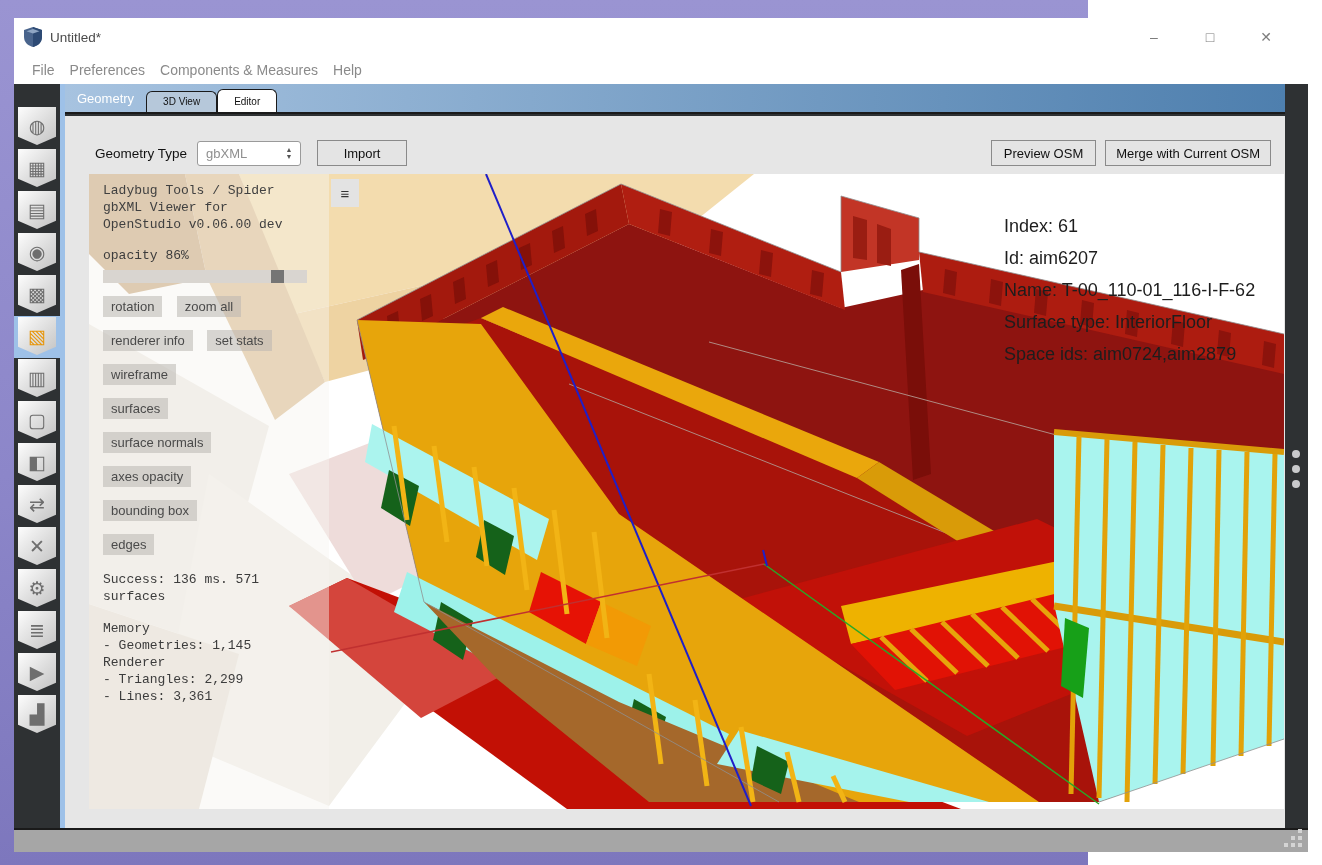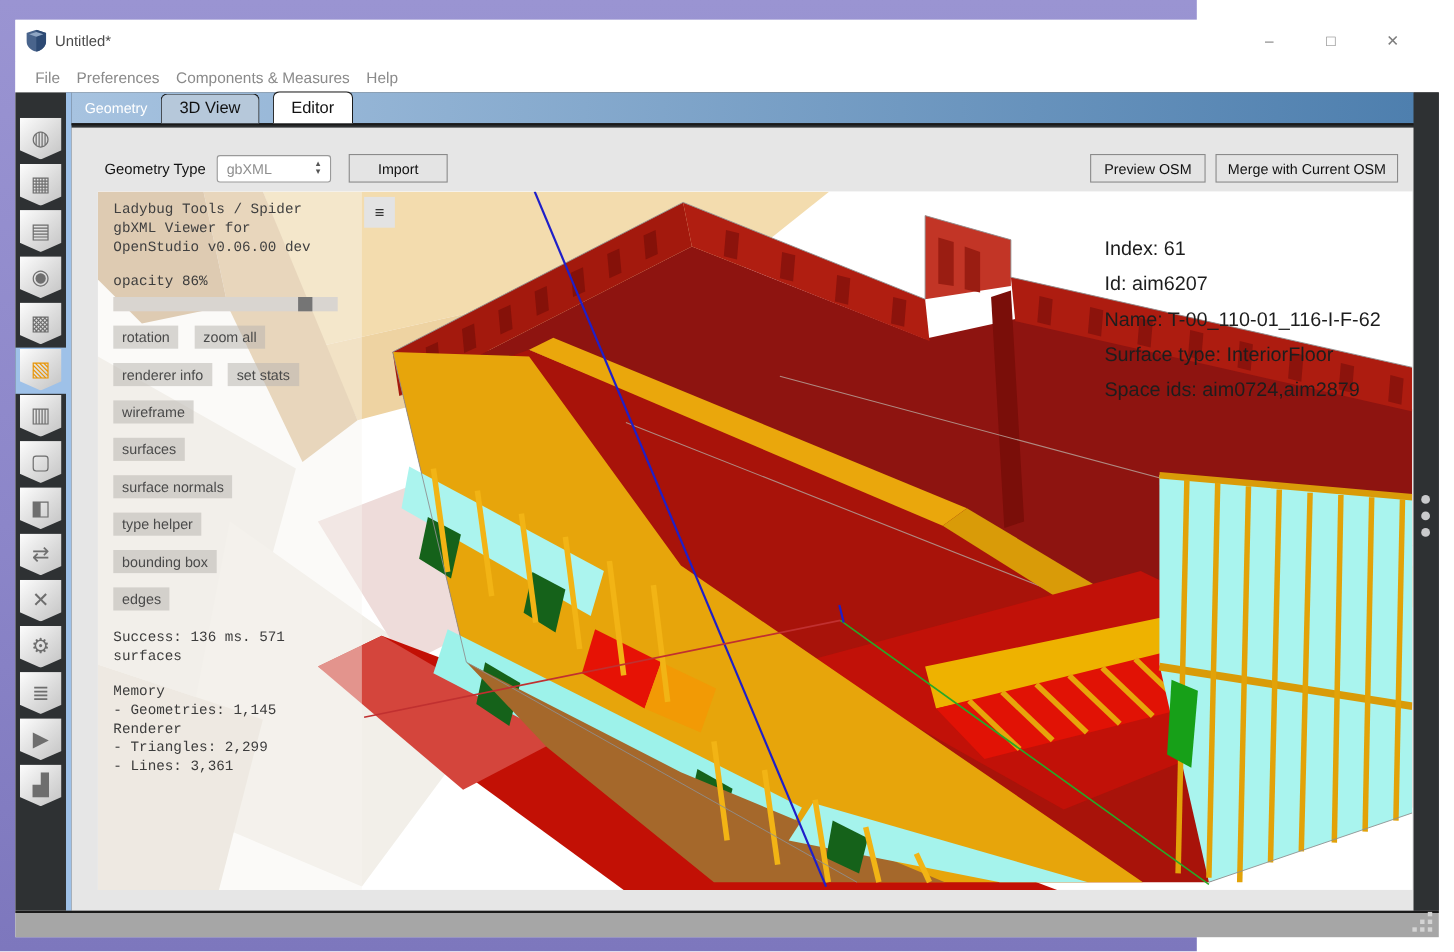--- a/index.html
+++ b/index.html
@@ -42,22 +42,22 @@
   .right-rail { position:absolute; right:0; top:0; bottom:0; width:23px; background:#2e3133; }
   .rail-dots { position:absolute; right:8px; top:366px; width:8px; height:8px; border-radius:50%;
     background:#c9cacc; box-shadow:0 15px #c9cacc, 0 30px #c9cacc; }
 
   .main { position:absolute; left:51px; top:0; right:23px; bottom:0; }
 
   
   .tabsbar { height:30px; background:linear-gradient(to right,#a7c3e0,#4e7fae);
     border-bottom:2px solid #1a1a1a; display:flex; align-items:flex-end; padding-left:12px; }
   .section-label { color:#fff; font-size:13px; margin-right:12px; padding-bottom:6px; }
-  .tab { font-size:15px; color:#111; background:#b6c8da; border:1px solid #1a1a1a; border-bottom:none;
-    border-radius:6px 6px 0 0; padding:4px 16px 5px; margin-right:12px; }
+  .tab { font-size:10px; color:#111; background:#b6c8da; border:1px solid #1a1a1a; border-bottom:none;
+    border-radius:6px 6px 0 0; padding:4px 16px 5px; }
   .tab.active { background:#fff; padding-top:6px; }
 
   .content { position:absolute; top:32px; left:0; right:0; bottom:0; background:#e6e6e6; }
 
   
   .vtoolbar { position:absolute; top:24px; left:30px; right:14px; height:27px; }
   .tool-left { display:flex; align-items:center; }
   .gt-label { font-size:13.5px; color:#111; margin-right:10px; }
   .gt-select { width:104px; height:25px; background:#fff; border:1px solid #9a9a9a; border-radius:3px;
     display:flex; align-items:center; padding-left:8px; position:relative; }
@@ -377,21 +377,21 @@
                 <span class="vbtn">rotation</span>
                 <span class="vbtn">zoom all</span>
               </div>
               <div class="btn-row">
                 <span class="vbtn">renderer info</span>
                 <span class="vbtn">set stats</span>
               </div>
               <div class="btn-row"><span class="vbtn">wireframe</span></div>
               <div class="btn-row"><span class="vbtn">surfaces</span></div>
               <div class="btn-row"><span class="vbtn">surface normals</span></div>
-              <div class="btn-row"><span class="vbtn">type helper</span></div>
+              <div class="btn-row"><span class="vbtn">axes opacity</span></div>
               <div class="btn-row"><span class="vbtn">bounding box</span></div>
               <div class="btn-row"><span class="vbtn">edges</span></div>
               <div class="stats">
                 <div>Success: 136 ms. 571</div>
                 <div>surfaces</div>
               </div>
               <div class="memory">
                 <div>Memory</div>
                 <div>- Geometries: 1,145</div>
                 <div>Renderer</div>

